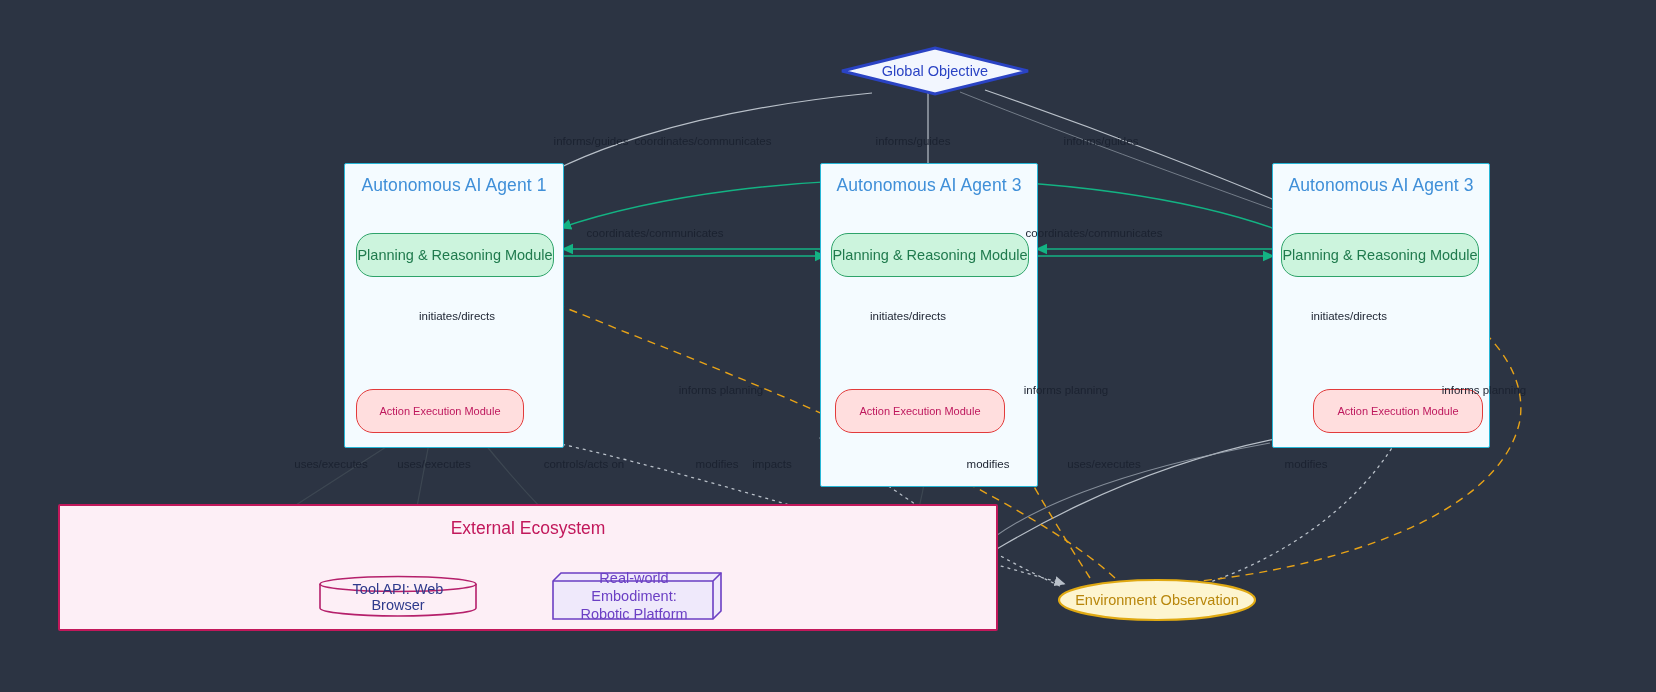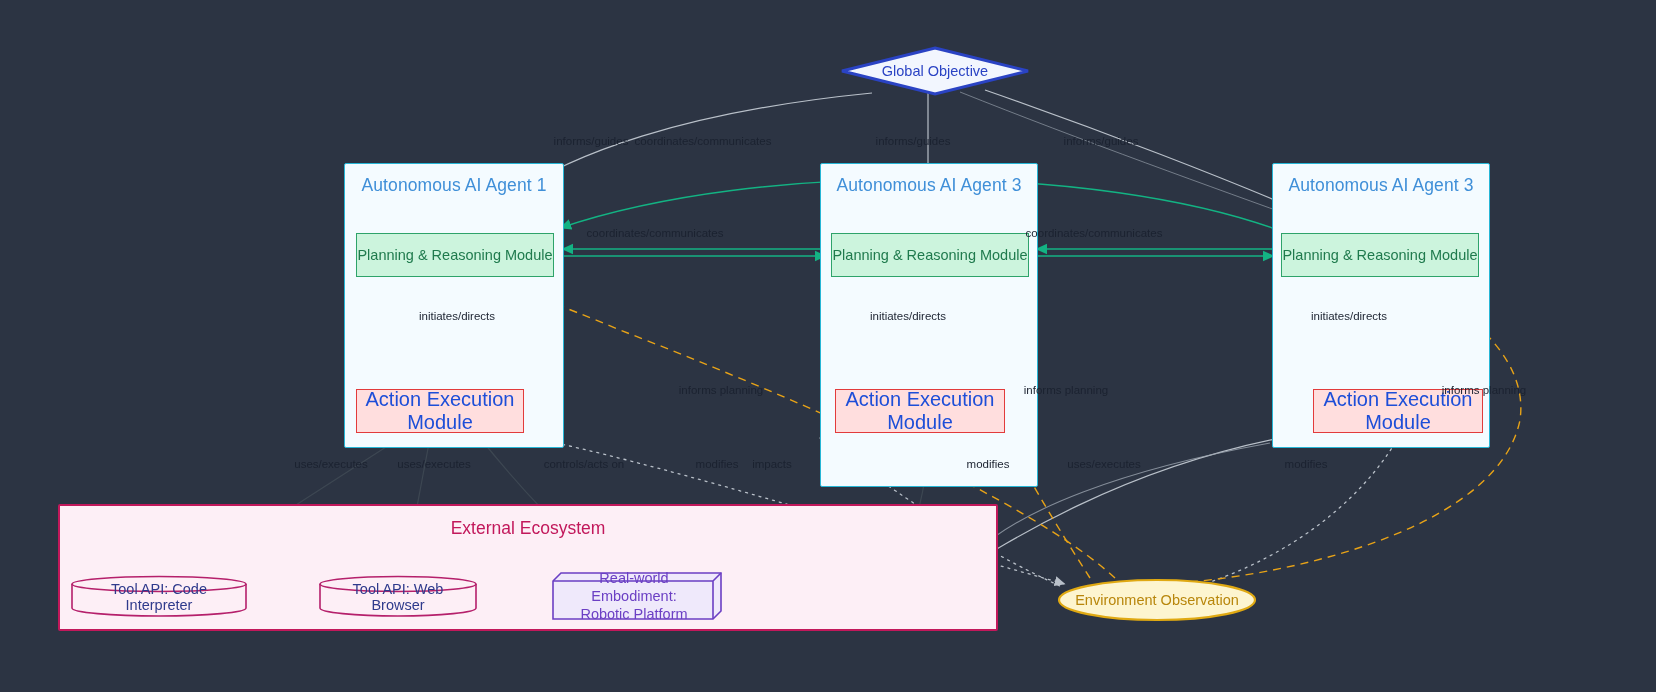--- a/index.html
+++ b/index.html
@@ -6,21 +6,21 @@
   body{
     width:1656px;height:692px;
     background:#2c3443;
     font-family:"Liberation Sans", sans-serif;
     overflow:hidden;
     position:relative;
   }
   #stage{position:absolute;left:0;top:0;width:1656px;height:692px;}
   svg#wires{position:absolute;left:0;top:0;width:1656px;height:692px;}
 
-  .node{position:absolute;box-sizing:border-box;display:flex;align-items:center;justify-content:center;text-align:center;}
+  .node{position:absolute;box-sizing:border-box;display:flex;align-items:center;justify-content:center;text-align:center;border-radius:17px;}
 
   
   .cluster{
     position:absolute;box-sizing:border-box;
     background:#f4fbff;
     border:1.6px solid #26b6d6;
     border-radius:2px;
   }
   .cluster-title{
     position:absolute;left:0;right:0;top:11px;
@@ -44,21 +44,21 @@
   }
 
   
   .plan{
     background:#ccf4dd;border:1.4px solid #2ea36a;
     color:#1f7a4d;font-size:14.5px;
   }
   
   .action{
     background:#ffdede;border:1.4px solid #e23b3b;
-    color:#1d4ed8;font-size:20px;
+    color:#be185d;font-size:11px;text-align:right;
   }
 
   
   .diamond-wrap{position:absolute;}
   .diamond-wrap svg{position:absolute;left:0;top:0;}
   .diamond-label{
     position:absolute;left:0;right:0;top:50%;transform:translateY(-50%);
     text-align:center;color:#2a43c4;font-size:14.5px;pointer-events:none;
   }
 
@@ -192,27 +192,20 @@
     <span>Action Execution Module</span>
   </div>
 
   <div class="node plan" style="left:1281px;top:233px;width:198px;height:44px;">
     <span>Planning &amp; Reasoning Module</span>
   </div>
   <div class="node action" style="left:1313px;top:389px;width:170px;height:44px;">
     <span>Action Execution Module</span>
   </div>
 
-  <div class="cyl" style="left:70px;top:575px;width:178px;height:42px;">
-    <svg width="178" height="42" viewBox="0 0 178 42">
-      <path d="M2,9 L2,33 A87,8 0 0,0 176,33 L176,9" fill="#fdeff6" stroke="#b5206b" stroke-width="1.6"></path>
-      <ellipse cx="89" cy="9" rx="87" ry="7.5" fill="#fdeff6" stroke="#b5206b" stroke-width="1.6"></ellipse>
-    </svg>
-    <div class="cyl-label">Tool API: Code Interpreter</div>
-  </div>
 
   <div class="cyl" style="left:318px;top:575px;width:160px;height:42px;">
     <svg width="160" height="42" viewBox="0 0 160 42">
       <path d="M2,9 L2,33 A78,8 0 0,0 158,33 L158,9" fill="#fdeff6" stroke="#b5206b" stroke-width="1.6"></path>
       <ellipse cx="80" cy="9" rx="78" ry="7.5" fill="#fdeff6" stroke="#b5206b" stroke-width="1.6"></ellipse>
     </svg>
     <div class="cyl-label">Tool API: Web Browser</div>
   </div>
 
   <div class="box3d" style="left:551px;top:571px;width:172px;height:50px;">

